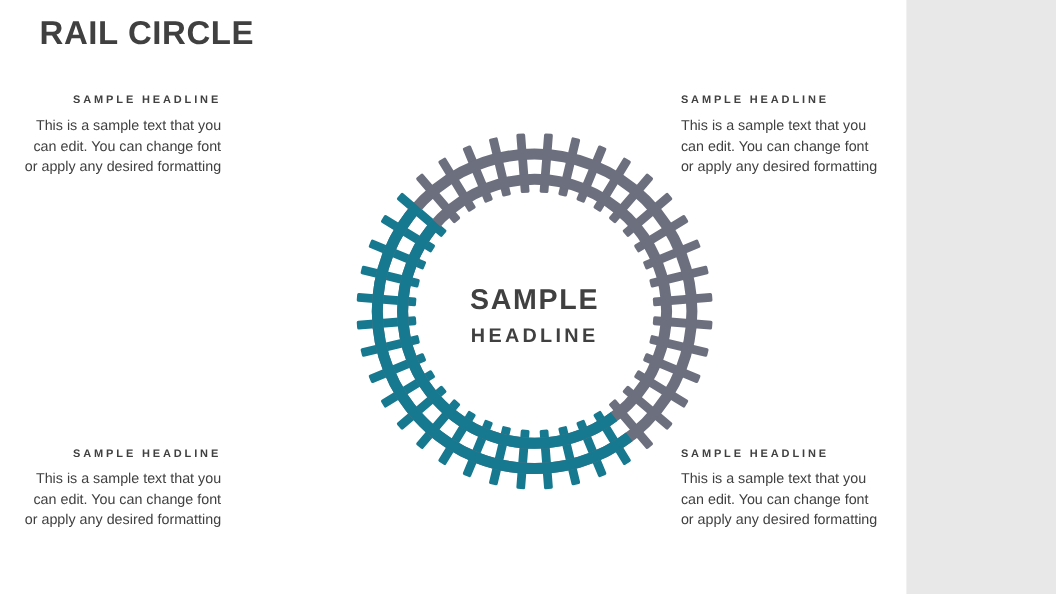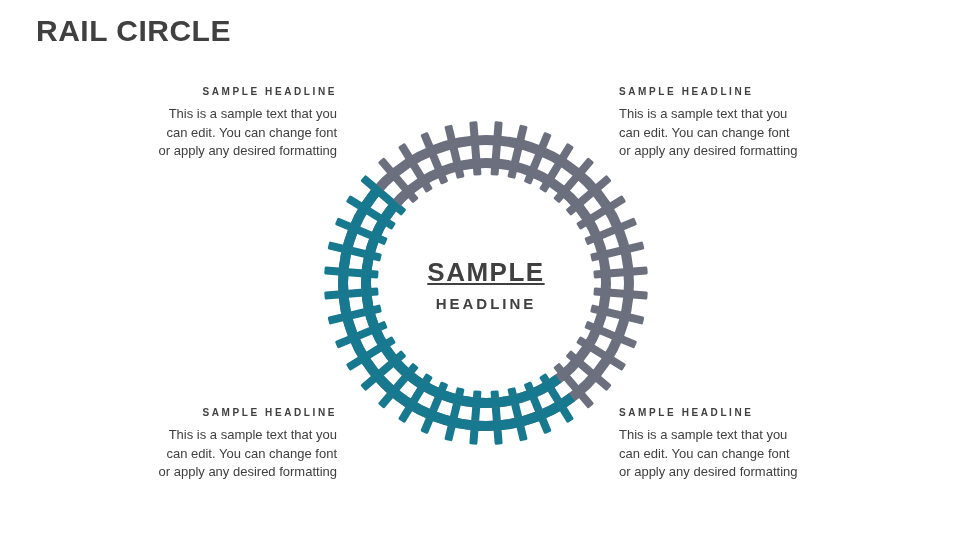--- a/index.html
+++ b/index.html
@@ -2,21 +2,21 @@
 <html style="--background: #FFFFFF; --text: #404040; --teal: #16798F; --gray: #6C6F7E;"><head>
 <meta charset="utf-8">
 <style>
   html,body{margin:0;padding:0;}
   body{
     font-family:"Liberation Sans", sans-serif;
     background:#e8e8e8;
   }
   .slide{
     position:relative;
-    width:960px;height:540px;
+    width:824px;height:540px;
     background:var(--background,#fff);
     overflow:hidden;
     color:var(--text,#404040);
   }
   .slide-title{
     position:absolute;left:36px;top:14px;
     font-size:30px;font-weight:bold;
     letter-spacing:0.5px;
     color:var(--text,#404040);
   }
@@ -44,24 +44,24 @@
   .rail-svg{
     position:absolute;left:316px;top:113px;
     width:340px;height:340px;
   }
   .center-headline{
     position:absolute;left:366px;top:257px;width:240px;
     text-align:center;
     color:var(--text,#404040);
   }
   .center-headline .line1{
-    font-size:26px;font-weight:bold;letter-spacing:1.5px;text-decoration:underline;
+    font-size:26px;font-weight:bold;letter-spacing:1.5px;
   }
   .center-headline .line2{
-    font-size:15px;font-weight:bold;letter-spacing:3px;
+    font-size:18px;font-weight:bold;letter-spacing:3px;
     margin-top:7px;
   }
 </style>
 </head>
 <body>
 
 <div class="slide">
 
   <div class="slide-title">RAIL CIRCLE</div>
 

